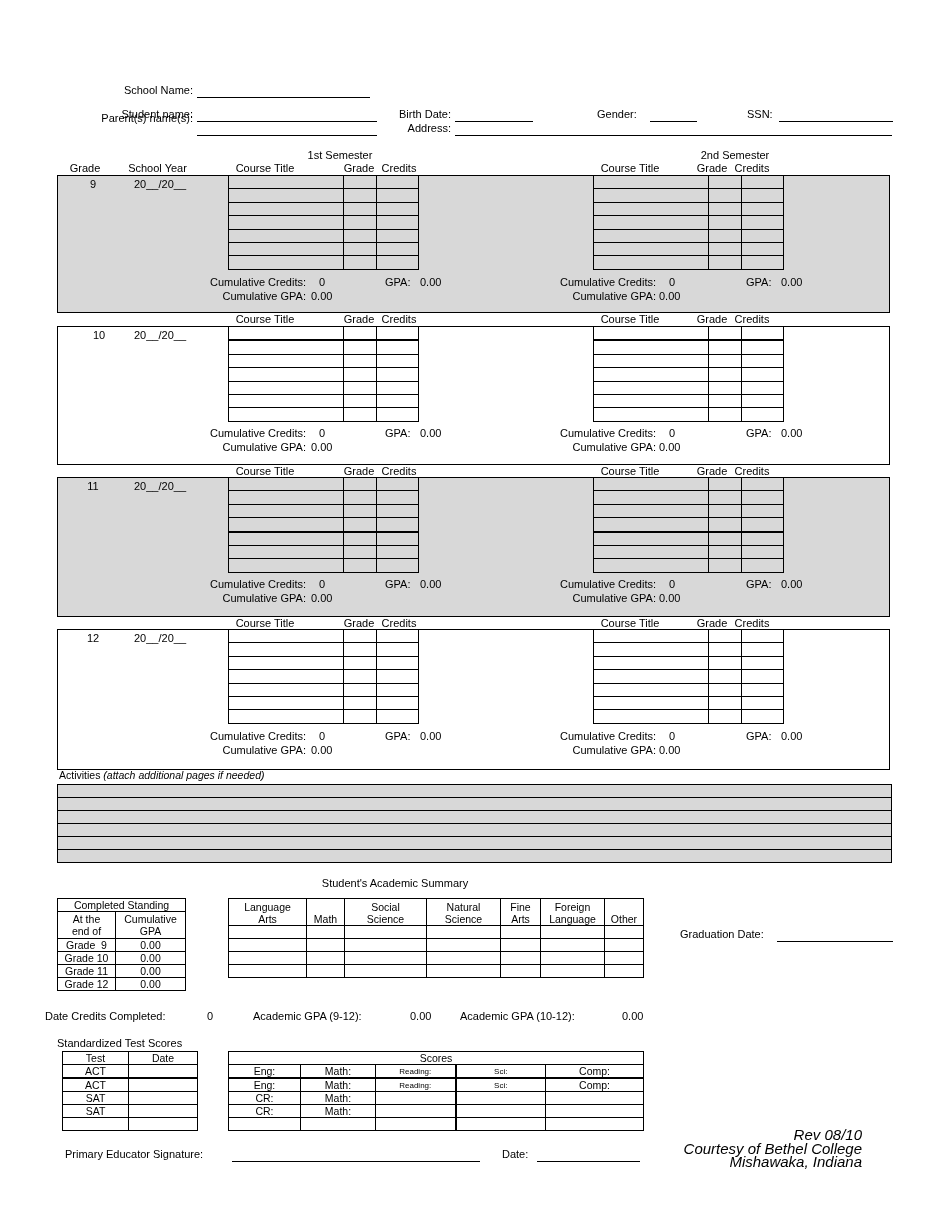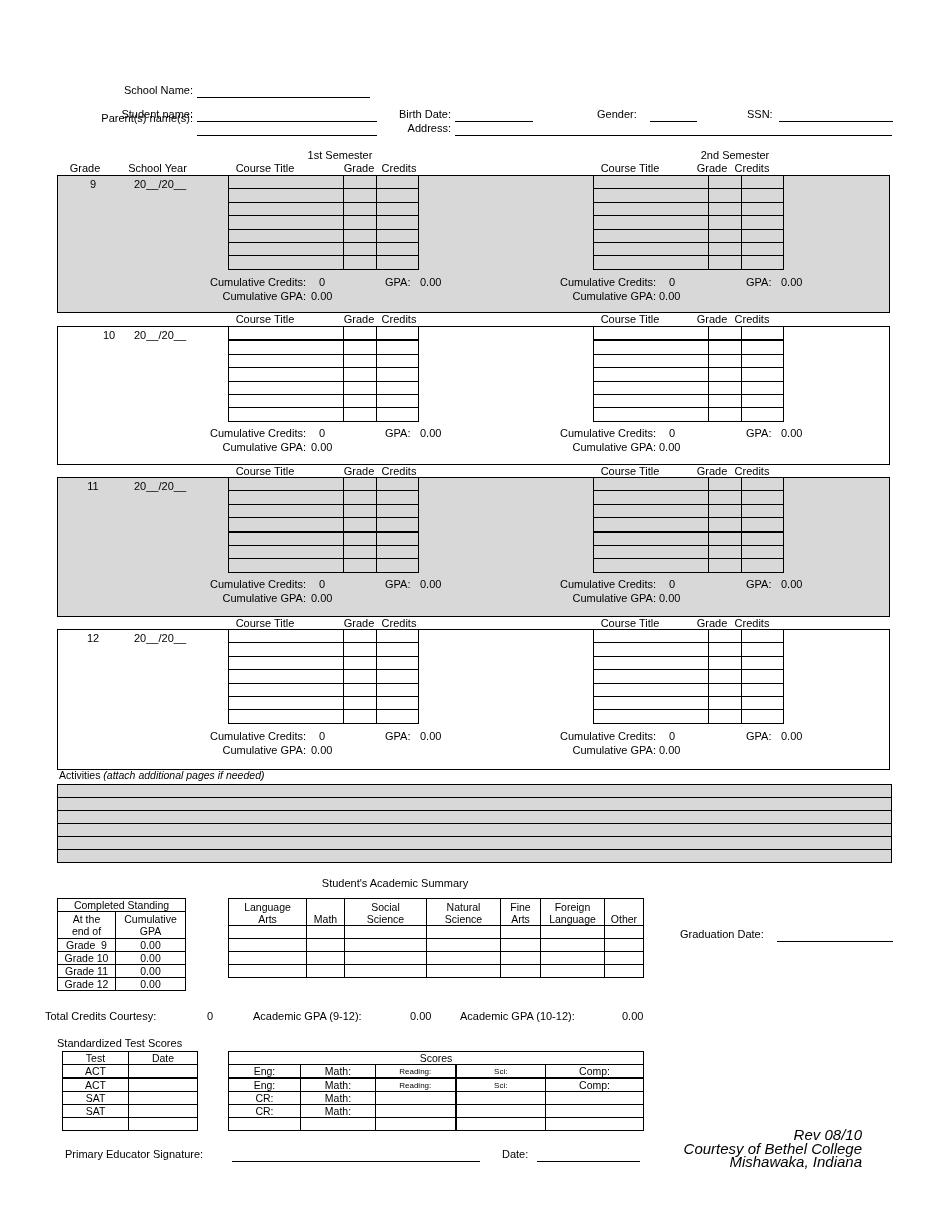--- a/index.html
+++ b/index.html
@@ -172,21 +172,21 @@
   <div class="abs" style="left:0;top:313px;width:950px;height:13px">
     <span class="abs c" style="left:210px;width:110px">Course Title</span>
     <span class="abs c" style="left:340px;width:38px">Grade</span>
     <span class="abs c" style="left:376px;width:46px">Credits</span>
     <span class="abs c" style="left:575px;width:110px">Course Title</span>
     <span class="abs c" style="left:693px;width:38px">Grade</span>
     <span class="abs c" style="left:729px;width:46px">Credits</span>
   </div>
 
   <div class="abs gblock" style="top:326px;height:139px">
-    <span class="abs c" style="left:34px;top:2px;width:34px">10</span>
+    <span class="abs c" style="left:24px;top:2px;width:34px">10</span>
     <span class="abs" style="left:76px;top:2px">20__/20__</span>
     <table class="abs ctable ta1" style="left:170px;top:-1px">
       <colgroup>
           <col style="width:115px">
           <col style="width:33px">
           <col style="width:42px">
         </colgroup>
         <tbody>
           <tr>
             <td></td>
@@ -622,21 +622,21 @@
           <td></td>
           <td></td>
           <td></td>
         </tr>
       </tbody>
   </table>
 
   <span class="abs" style="left:680px;top:928px">Graduation Date:</span>
   <span class="fline" style="left:777px;top:928px;width:116px"></span>
 
-  <span class="abs" style="left:45px;top:1010px">Total Credits Courtesy:</span>
+  <span class="abs" style="left:45px;top:1010px">Date Credits Completed:</span>
   <span class="abs" style="left:207px;top:1010px">0</span>
   <span class="abs" style="left:253px;top:1010px">Academic GPA (9-12):</span>
   <span class="abs" style="left:410px;top:1010px">0.00</span>
   <span class="abs" style="left:460px;top:1010px">Academic GPA (10-12):</span>
   <span class="abs" style="left:622px;top:1010px">0.00</span>
 
   <span class="abs" style="left:57px;top:1037px">Standardized Test Scores</span>
 
   <table class="abs" style="left:62px;top:1051px;width:135px">
     <colgroup>

